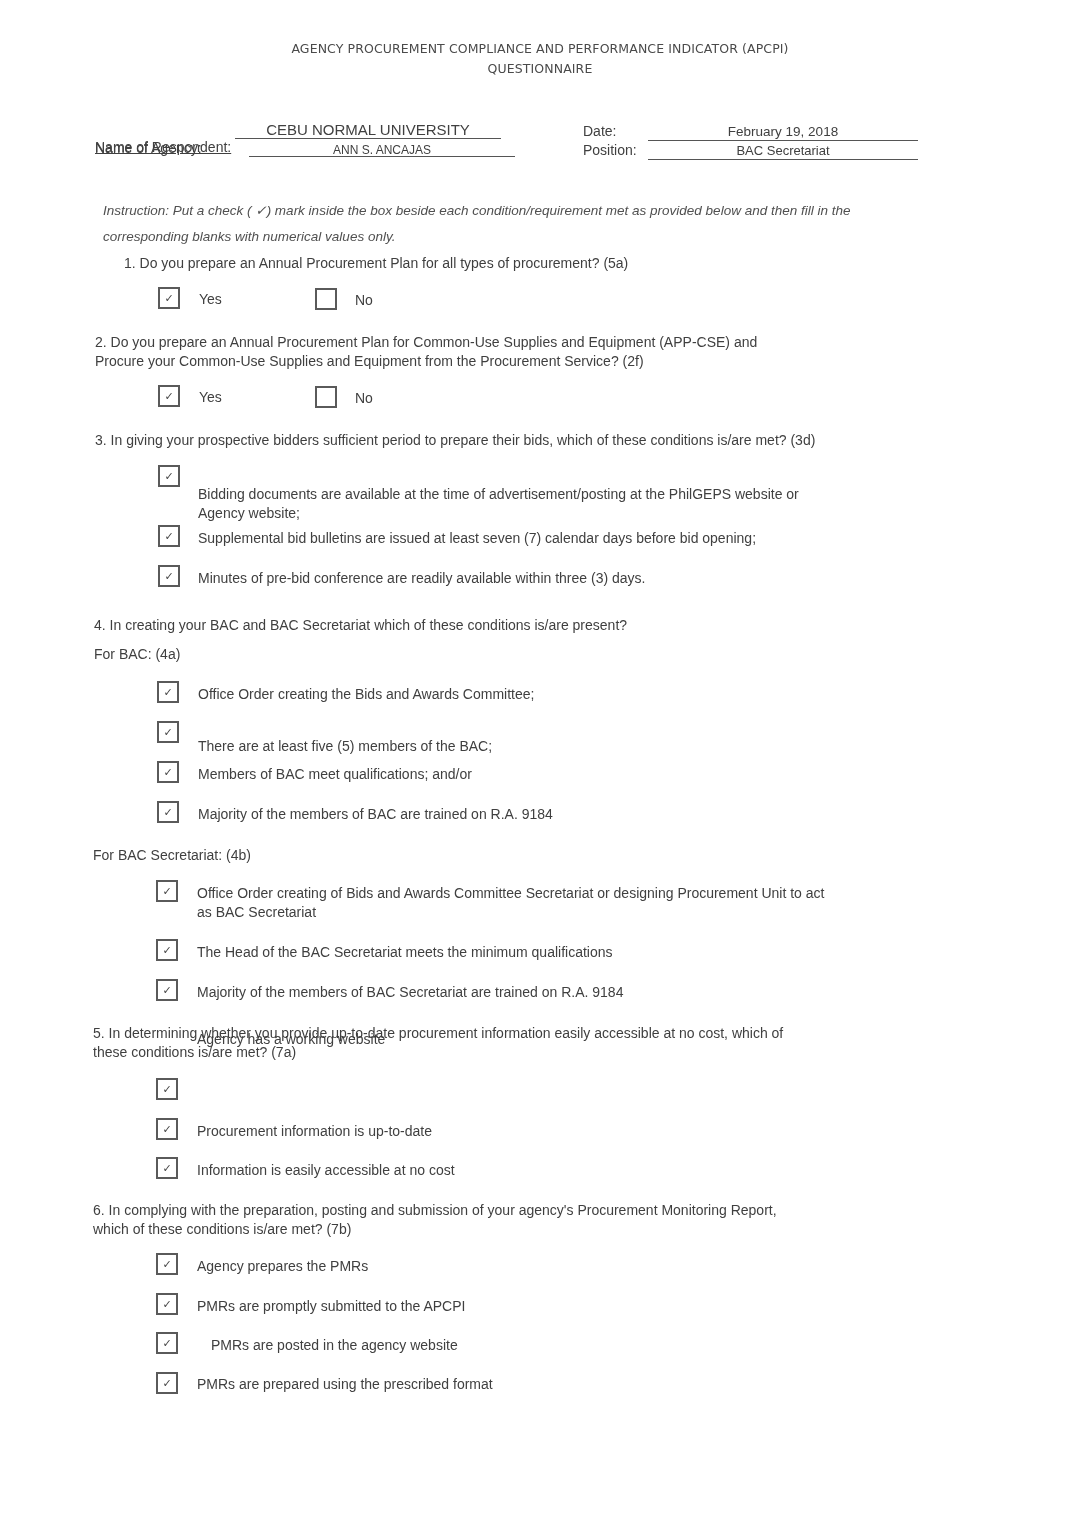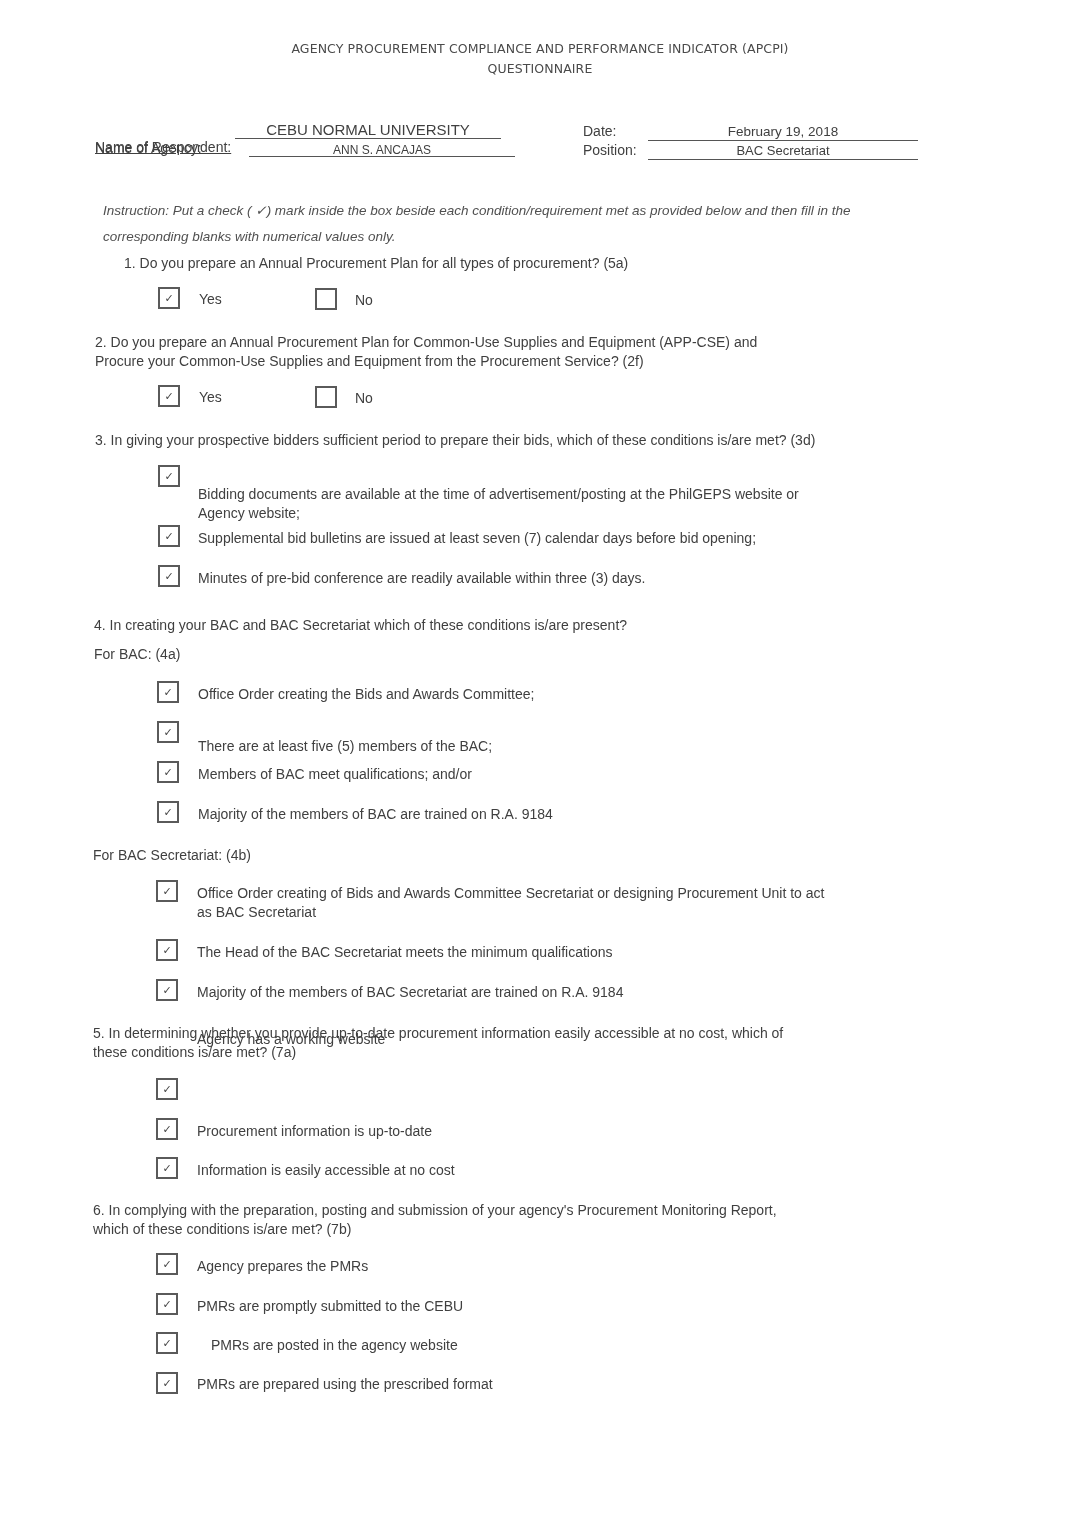--- a/index.html
+++ b/index.html
@@ -125,21 +125,21 @@
 <div class="abs opt" style="left:197px; top:1161px;">Information is easily accessible at no cost</div>
 
 <div class="abs q" style="left:93px; top:1201px; width:720px;">6. In complying with the preparation, posting and submission of your agency's Procurement Monitoring Report, which of these conditions is/are met?  (7b)</div>
 <div class="abs cb" style="left:156px; top:1253px;">
     <span class="ck">✓</span>
   </div>
 <div class="abs opt" style="left:197px; top:1257px;">Agency prepares the PMRs</div>
 <div class="abs cb" style="left:156px; top:1293px;">
     <span class="ck">✓</span>
   </div>
-<div class="abs opt" style="left:197px; top:1297px;">PMRs are promptly submitted to the CEBU</div>
+<div class="abs opt" style="left:197px; top:1297px;">PMRs are promptly submitted to the APCPI</div>
 <div class="abs cb" style="left:156px; top:1332px;">
     <span class="ck">✓</span>
   </div>
 <div class="abs opt" style="left:211px; top:1336px;">PMRs are posted in the agency website</div>
 <div class="abs cb" style="left:156px; top:1372px;">
     <span class="ck">✓</span>
   </div>
 <div class="abs opt" style="left:197px; top:1375px;">PMRs are prepared using the prescribed format</div>
 
 </body></html>

